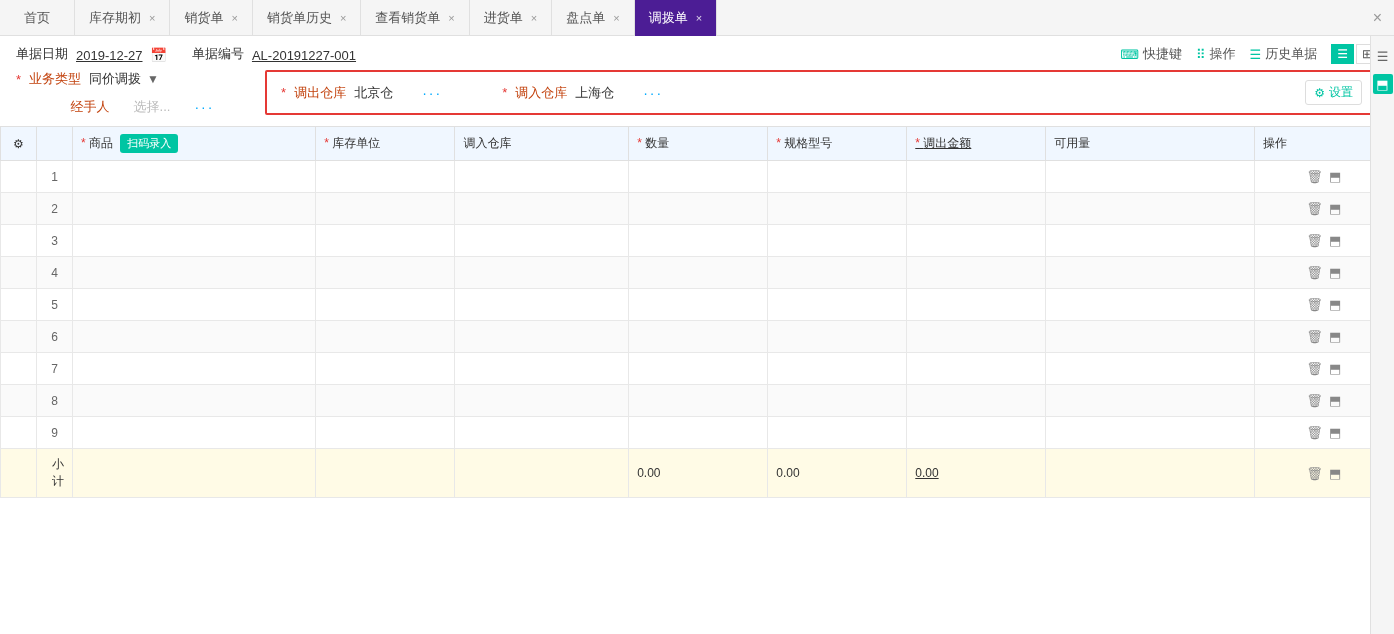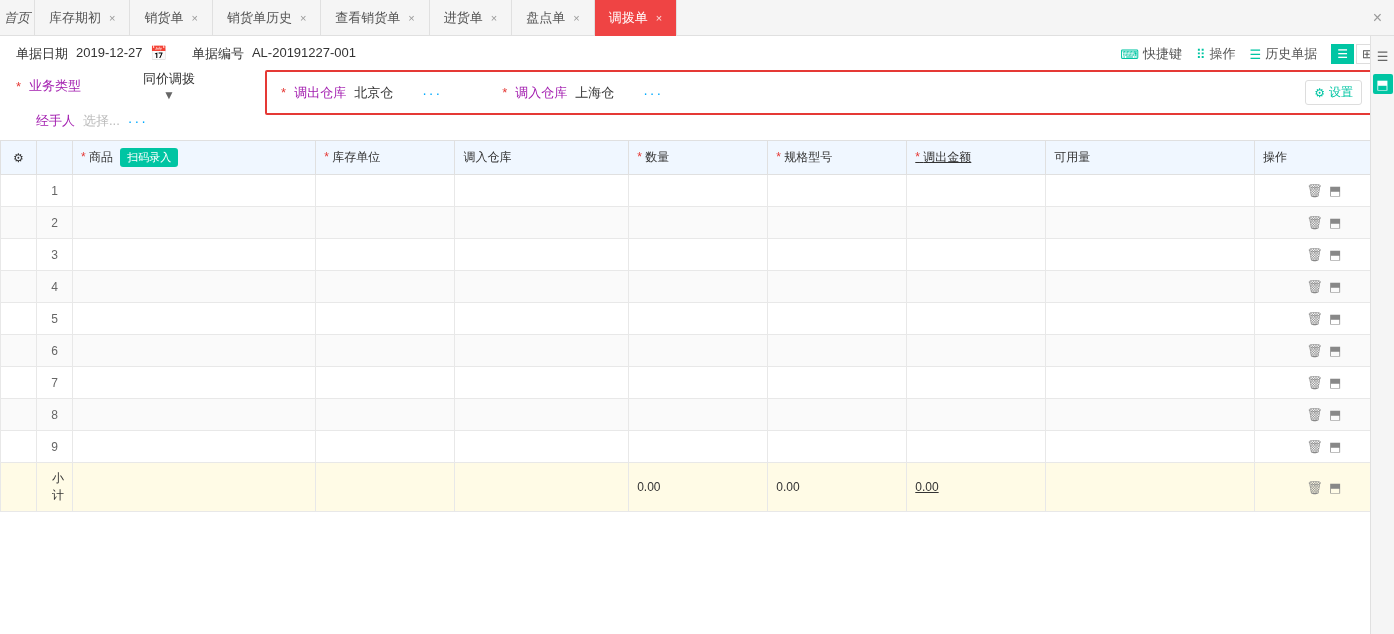--- a/index.html
+++ b/index.html
@@ -20,26 +20,25 @@
       padding: 12px 14px;
       height: 36px;
       cursor: pointer;
       font-size: 13px;
       color: #555;
       border-right: 1px solid #e0e0e0;
       gap: 6px;
       white-space: nowrap;
     }
     .tab-item:first-child {
-      padding: 0 4px;
+      padding: 0 24px;
       border-right: 1px solid #e0e0e0;
-      font-style: italic;
     }
     .tab-item.active {
-      background: #ef4444;
+      background: #4c1d95;
       color: #fff;
       justify-content: space-between;
     }
     .tab-close {
       font-size: 11px;
       color: #999;
       cursor: pointer;
       margin-left: 2px;
     }
     .tab-item.active .tab-close {
@@ -47,31 +46,32 @@
     }
     .tab-bar-close {
       margin-left: auto;
       padding: 0 12px;
       font-size: 16px;
       color: #999;
       cursor: pointer;
     }
     .header-field {
       display: flex;
-      align-items: flex-start;
+      align-items: flex-end;
       gap: 8px;
     }
     .header-label {
       color: #333;
       font-size: 13px;
     }
     .header-value {
       color: #333;
       font-size: 13px;
       font-weight: 500;
+      text-decoration: underline;
     }
     .calendar-icon {
       color: #00c5a3;
       cursor: pointer;
       font-size: 14px;
     }
     .header-action-item {
       display: flex;
       align-items: center;
       gap: 4px;
@@ -102,21 +102,21 @@
     .form-field {
       display: flex;
       align-items: center;
       gap: 8px;
     }
     .required-star {
       color: #e53935;
       font-size: 13px;
     }
     .field-label {
-      color: #a21caf;
+      color: #c2410c;
       font-size: 13px;
     }
     .field-value {
       color: #333;
       font-size: 13px;
       min-width: 60px;
     }
     .field-dots {
       color: #00aaff;
       cursor: pointer;
@@ -124,33 +124,34 @@
       letter-spacing: 2px;
     }
     .business-field {
       display: flex;
       align-items: center;
       gap: 8px;
     }
     .business-select {
       display: flex;
       align-items: center;
+      gap: 6px;
       min-width: 160px;
       cursor: pointer;
-      flex-direction: column;
     }
     .dropdown-arrow {
       color: #666;
       font-size: 12px;
     }
     .person-field {
       display: flex;
       align-items: center;
-      gap: 8px;
+      gap: 24px;
       margin-left: 20px;
+      justify-content: center;
     }
     .person-placeholder {
       color: #bbb;
       font-size: 13px;
     }
 
     
     .settings-btn {
       display: flex;
       align-items: center;

